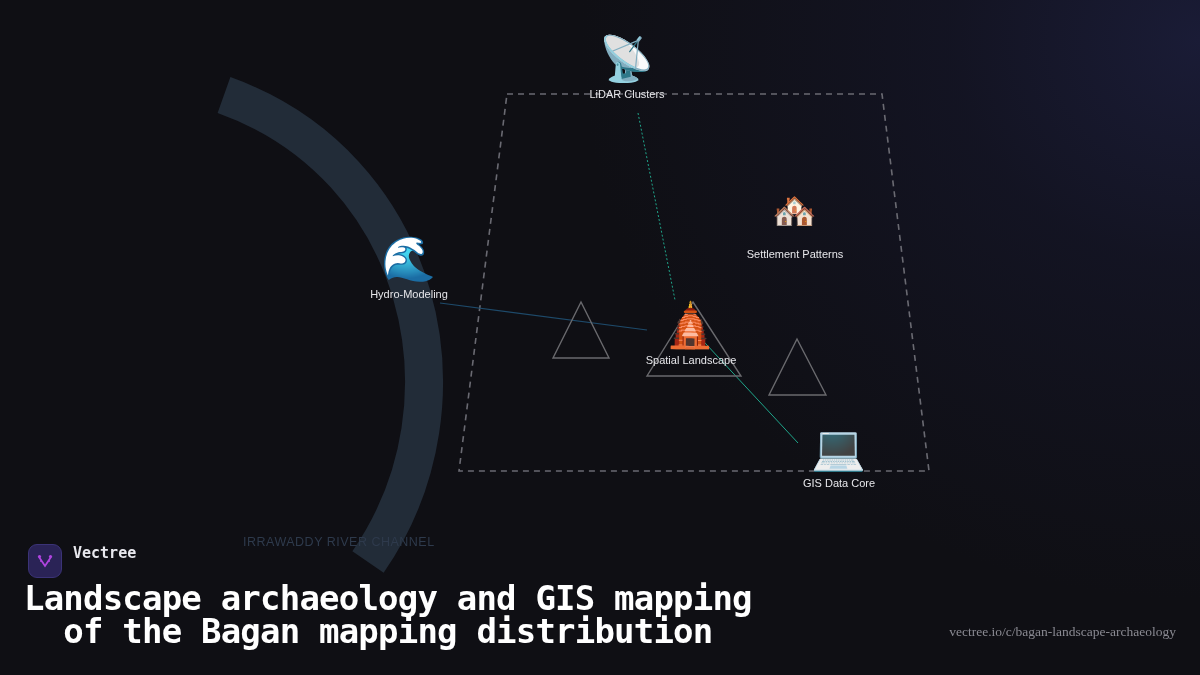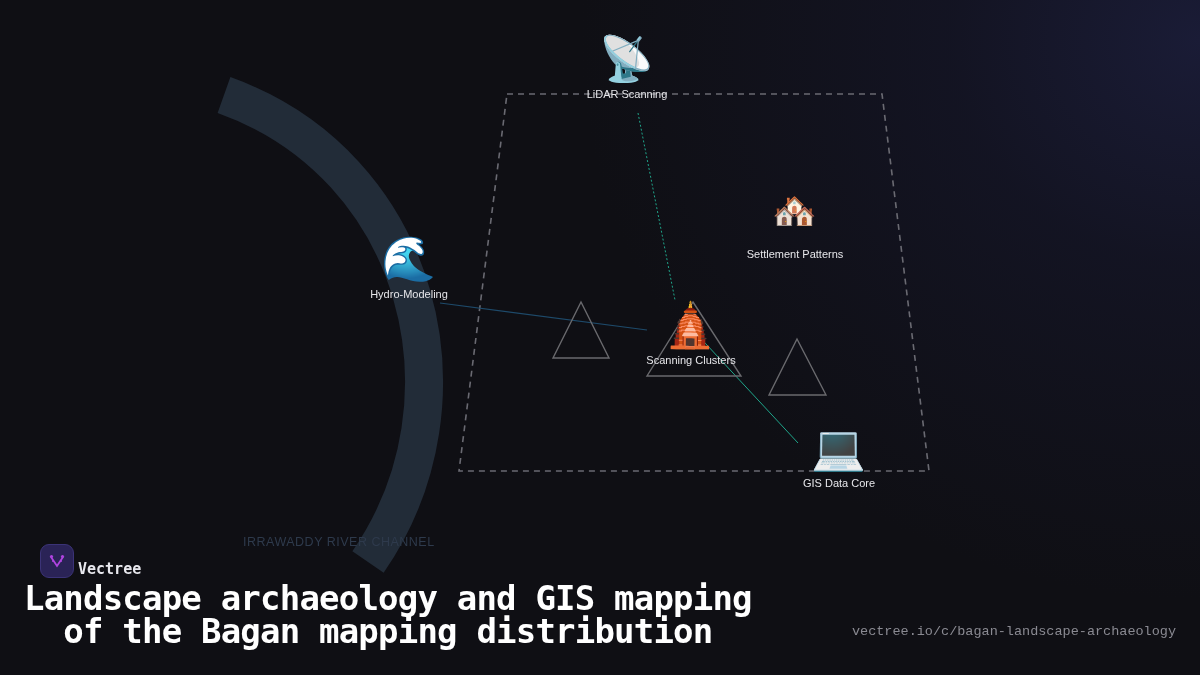--- a/index.html
+++ b/index.html
@@ -27,41 +27,41 @@
   .node .label {
     font-size: 11px; color: #e6e6ea; white-space: nowrap;
     margin-top: 4px;
   }
   .river-label {
     position: absolute; left: 243px; top: 535px;
     font-family: Liberation Sans, sans-serif; font-size: 12.5px;
     color: #2e3a4c; letter-spacing: 0.5px;
   }
   .brand {
-    position: absolute; left: 40px; top: 544px;
-    display: flex; align-items: flex-end; gap: 4px;
+    position: absolute; left: 28px; top: 544px;
+    display: flex; align-items: flex-start; gap: 11px;
   }
   .brand .logo {
     width: 34px; height: 34px; border-radius: 9px;
     background: #2a2356; border: 1px solid #3b3377;
     display: flex; align-items: center; justify-content: center;
   }
   .brand .name {
     font-family: "DejaVu Sans Mono", monospace; font-weight: bold;
     font-size: 15px; color: #e8e8ee;
   }
   .title {
     position: absolute; left: 24px; top: 582px;
     font-family: "DejaVu Sans Mono", monospace; font-weight: bold;
     font-size: 34px; line-height: 33px; color: #ffffff;
     letter-spacing: -0.8px; transform: scaleX(1.0); text-align: center;
   }
   .url {
     position: absolute; right: 24px; top: 624px;
-    font-family: Liberation Mono, monospace; font-size: 13.5px;
+    font-family: Liberation Serif, serif; font-size: 13.5px;
     color: #8a8a92;
   }
 </style>
 </head>
 <body>
 
 <div class="bg-glow"></div>
 
 <svg class="canvas" width="1200" height="675" viewBox="0 0 1200 675">
 
@@ -75,36 +75,36 @@
 
   <polygon points="581,302 609,358 553,358" fill="none" stroke="#6a6a6e" stroke-width="1.4"></polygon>
   <polygon points="693,302 741,376 647,376" fill="none" stroke="#6a6a6e" stroke-width="1.4"></polygon>
   <polygon points="797,339 826,395 769,395" fill="none" stroke="#6a6a6e" stroke-width="1.4"></polygon>
 </svg>
 
 <div class="river-label">IRRAWADDY RIVER CHANNEL</div>
 
 <div class="node" style="left:627px; top:34px;">
   <span class="emoji">📡</span>
-  <span class="label">LiDAR Scanning</span>
+  <span class="label">LiDAR Clusters</span>
 </div>
 
 <div class="node" style="left:795px; top:186px;">
   <span class="emoji" style="font-size:36px;">🏘️</span>
   <span class="label" style="margin-top:12px;">Settlement Patterns</span>
 </div>
 
 <div class="node" style="left:409px; top:234px;">
   <span class="emoji">🌊</span>
   <span class="label">Hydro-Modeling</span>
 </div>
 
 <div class="node" style="left:691px; top:300px;">
   <span class="emoji">🛕</span>
-  <span class="label">Scanning Clusters</span>
+  <span class="label">Spatial Landscape</span>
 </div>
 
 <div class="node" style="left:839px; top:423px;">
   <span class="emoji">💻</span>
   <span class="label">GIS Data Core</span>
 </div>
 
 <div class="brand">
   <div class="logo">
     <svg width="18" height="18" viewBox="0 0 18 18">

